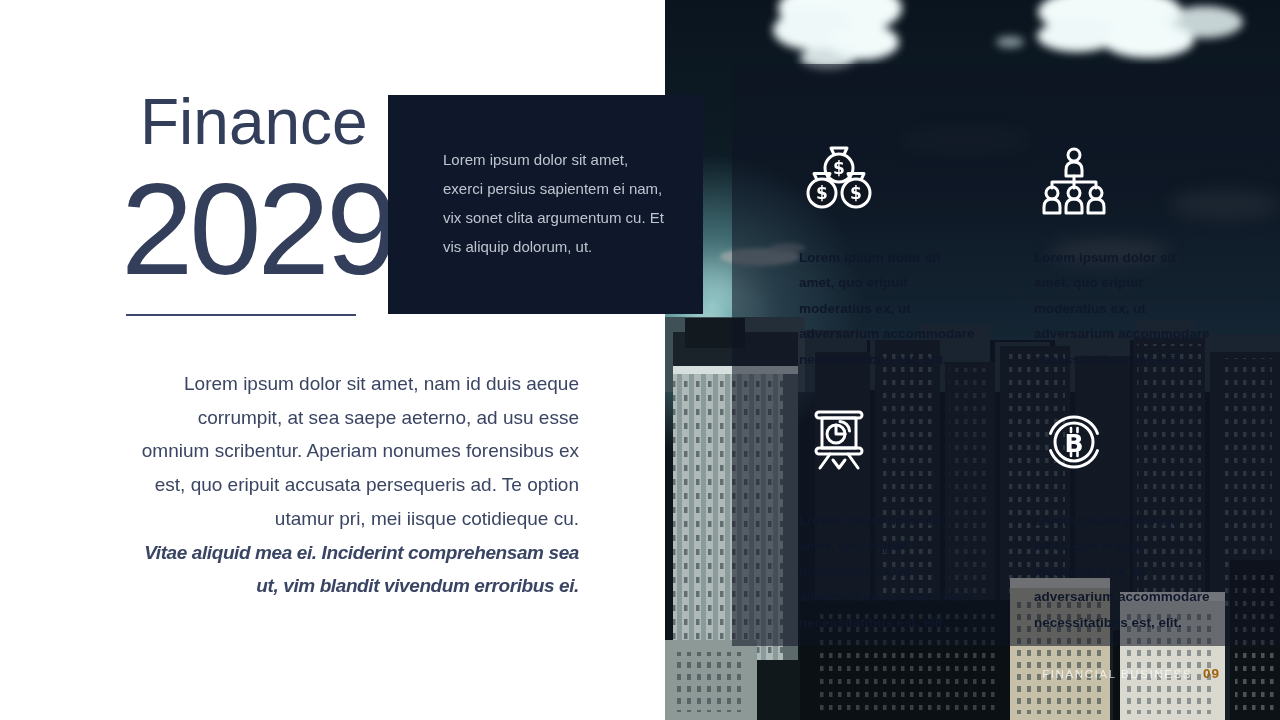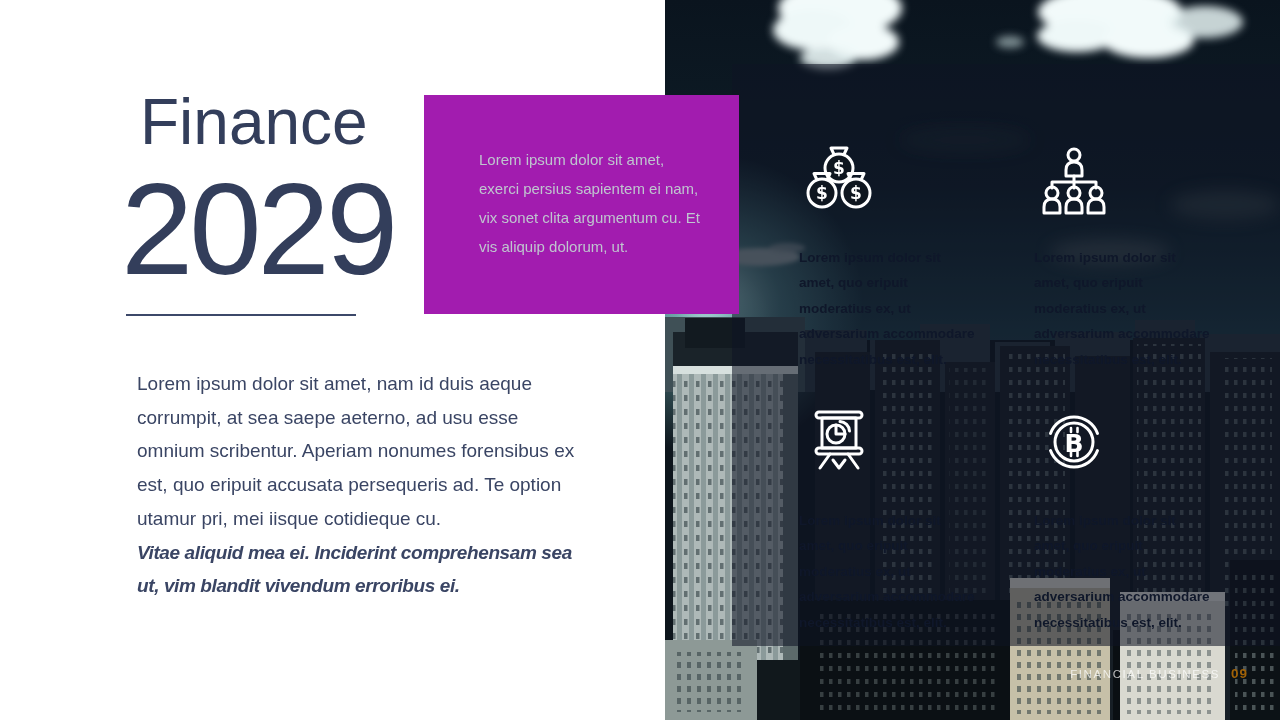--- a/index.html
+++ b/index.html
@@ -7,43 +7,43 @@
     position:relative;width:1280px;height:720px;background:#ffffff;
     overflow:hidden;font-family:"Liberation Sans", sans-serif;
   }
   
   .photo{position:absolute;left:665px;top:0;width:615px;height:720px;z-index:0;}
   .photo svg{display:block;}
   .overlay{position:absolute;left:732px;top:64px;width:548px;height:582px;
     background:rgba(14,20,35,0.56);z-index:1;}
   
   .intro-box{position:absolute;left:388px;top:95px;width:315px;height:219px;
-    background:#a21caf;z-index:3;box-sizing:border-box;padding:50px 32px 0 55px;margin-left:36px;}
+    background:#0f172a;z-index:3;box-sizing:border-box;padding:50px 32px 0 55px;}
   .intro-box p{margin:0;font-size:15px;line-height:29px;color:#bfc5cf;font-weight:300;}
   
   .title{position:absolute;left:140px;top:90px;z-index:2;font-size:64px;line-height:1;
     font-weight:300;color:#333e5b;}
   .year{position:absolute;left:121px;top:164px;z-index:2;font-size:130px;line-height:1;
     font-weight:300;color:#333e5b;letter-spacing:-4px;}
   .rule{position:absolute;left:126px;top:314px;width:230px;height:2px;background:#3c4869;z-index:2;}
   
   .body-copy{position:absolute;left:137px;top:367px;width:442px;z-index:2;
     font-size:19px;line-height:33.7px;color:#3a4564;}
-  .body-copy p{margin:0;}
+  .body-copy p{margin:0;text-align:right;}
   .body-copy .emphasis{font-style:italic;font-weight:bold;letter-spacing:-0.4px;}
   
   .feature{position:absolute;width:178px;z-index:2;}
   .feature .icon{width:72px;height:72px;margin:0 0 26px 4px;}
   .feature p{margin:0;font-size:13.5px;line-height:25.4px;color:#0f172a;font-weight:700;}
   #feature-1{left:799px;top:143px;}
   #feature-2{left:1034px;top:143px;}
   #feature-3{left:799px;top:406px;}
   #feature-4{left:1034px;top:406px;}
   
-  .footer{position:absolute;top:666px;right:32px;z-index:2;display:flex;align-items:baseline;gap:11px;}
+  .footer{position:absolute;top:666px;right:60px;z-index:2;display:flex;align-items:baseline;gap:11px;}
   .footer .label{font-size:11.5px;letter-spacing:1.6px;color:rgba(255,255,255,0.72);}
   .footer .num{font-size:13.5px;font-weight:bold;color:#a16207;letter-spacing:1px;}
   .ic{stroke:#fff;stroke-width:3;fill:none;stroke-linecap:round;stroke-linejoin:round;}
 </style>
 </head>
 <body>
 
 <div class="slide">
 
   <div class="photo">

